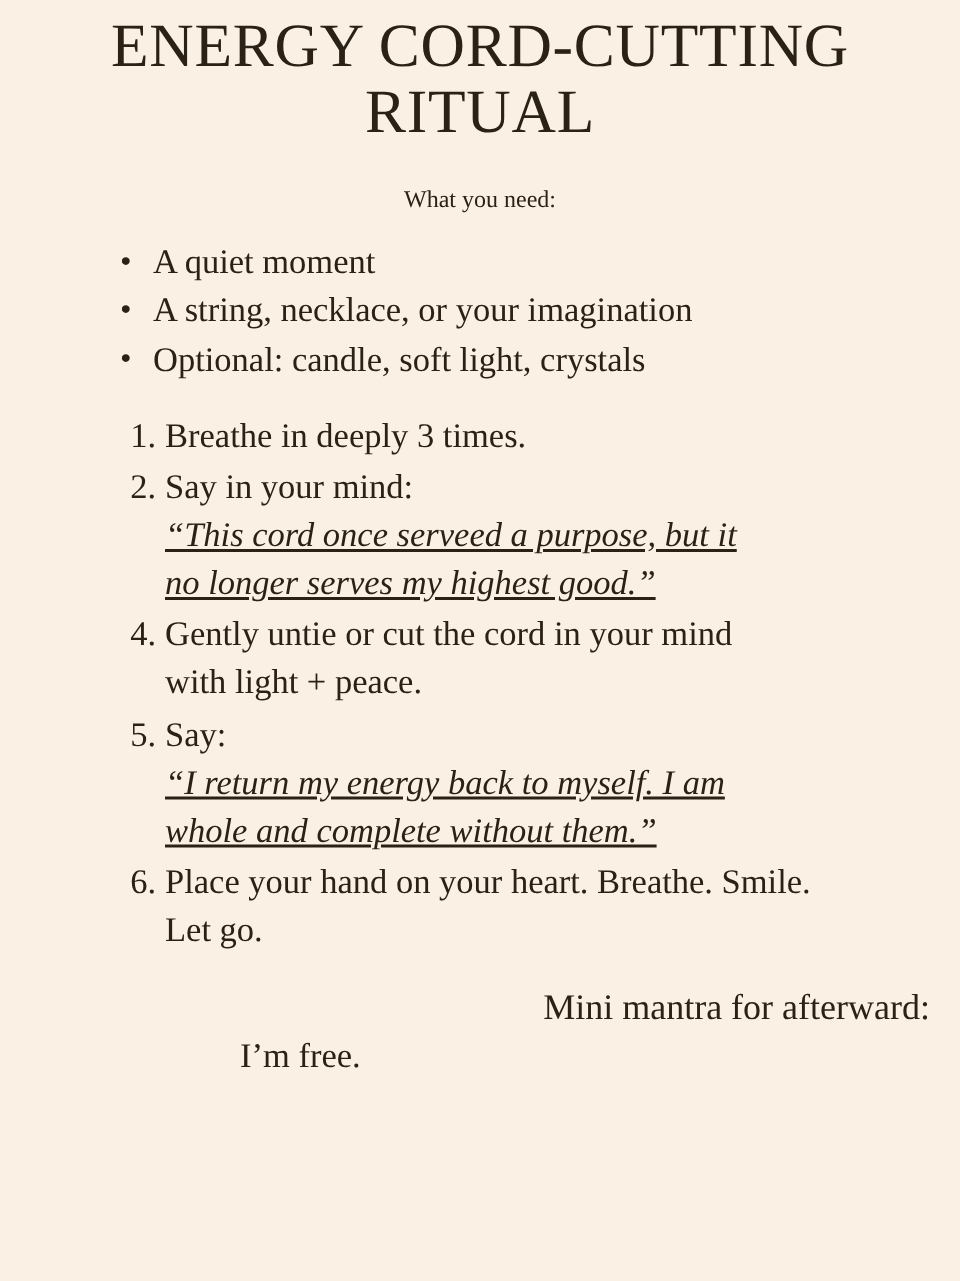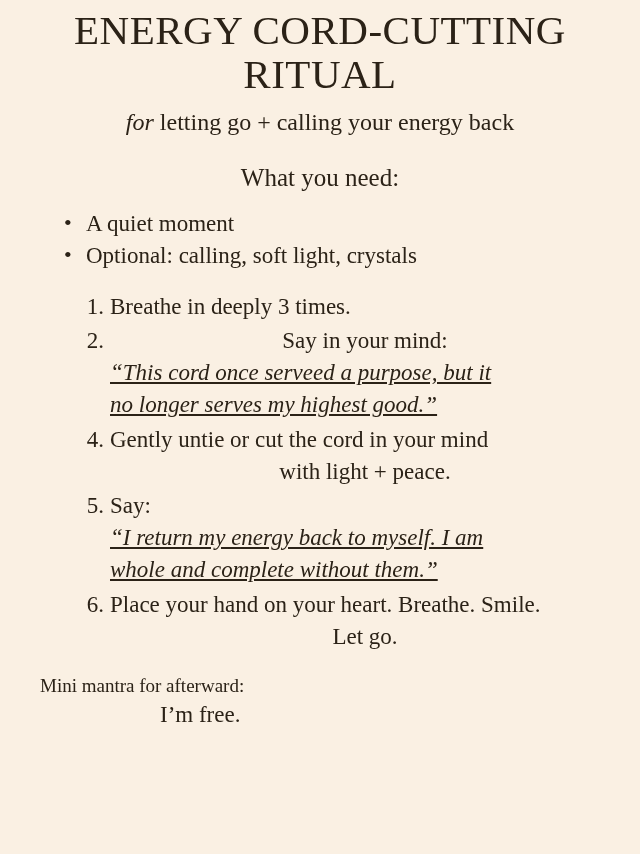--- a/index.html
+++ b/index.html
@@ -34,27 +34,27 @@
     text-align: center;
     font-size: 24px;
     margin-top: 12px;
     color: #2b2217;
   }
   .subtitle .ital {
     font-style: italic;
   }
   .section-heading {
     text-align: center;
-    font-size: 25px;
+    font-size: 16px;
     margin-top: 28px;
-    margin-bottom: 16px;
+    margin-bottom: 2px;
   }
   ul.needs {
     list-style: none;
-    margin: 0;
+    margin: 16px;
     padding: 0 0 0 44px;
   }
   ul.needs li {
     font-size: 23px;
     line-height: 1.42;
     position: relative;
     padding-left: 22px;
   }
   ul.needs li::before {
     content: "\2022";
@@ -77,58 +77,55 @@
   }
   ol.steps li .num {
     position: absolute;
     left: 0;
     top: 0;
     width: 24px;
     text-align: right;
   }
   .sub-line {
     display: block;
-    text-align: center;
   }
   .quote {
     font-style: italic;
     display: block;
     text-decoration: underline;
   }
   .mantra-heading {
-    text-align: left;
-    font-size: 19px;
+    text-align: right;
+    font-size: 24px;
     margin-top: 22px;
     margin-bottom: 2px;
     padding-left: 20px;
   }
   .mantra-lines {
     padding-left: 140px;
   }
   .mantra-lines div {
     font-size: 23px;
     line-height: 1.40;
   }
 </style>
 </head>
 <body>
 
 <div class="page">
 
   <h1 class="title">ENERGY CORD-CUTTING RITUAL</h1>
 
-  <div class="subtitle">
-    <span class="ital">for</span><span> letting go + calling your energy back</span>
-  </div>
 
   <div class="section-heading">What you need:</div>
 
   <ul class="needs">
     <li>A quiet moment</li>
-    <li>Optional: calling, soft light, crystals</li>
+    <li>A string, necklace, or your imagination</li>
+    <li>Optional: candle, soft light, crystals</li>
   </ul>
 
   <ol class="steps">
     <li>
       <span class="num">1.</span>
       <span>Breathe in deeply 3 times.</span>
     </li>
     <li>
       <span class="num">2.</span>
       <span class="sub-line">Say in your mind:</span>

